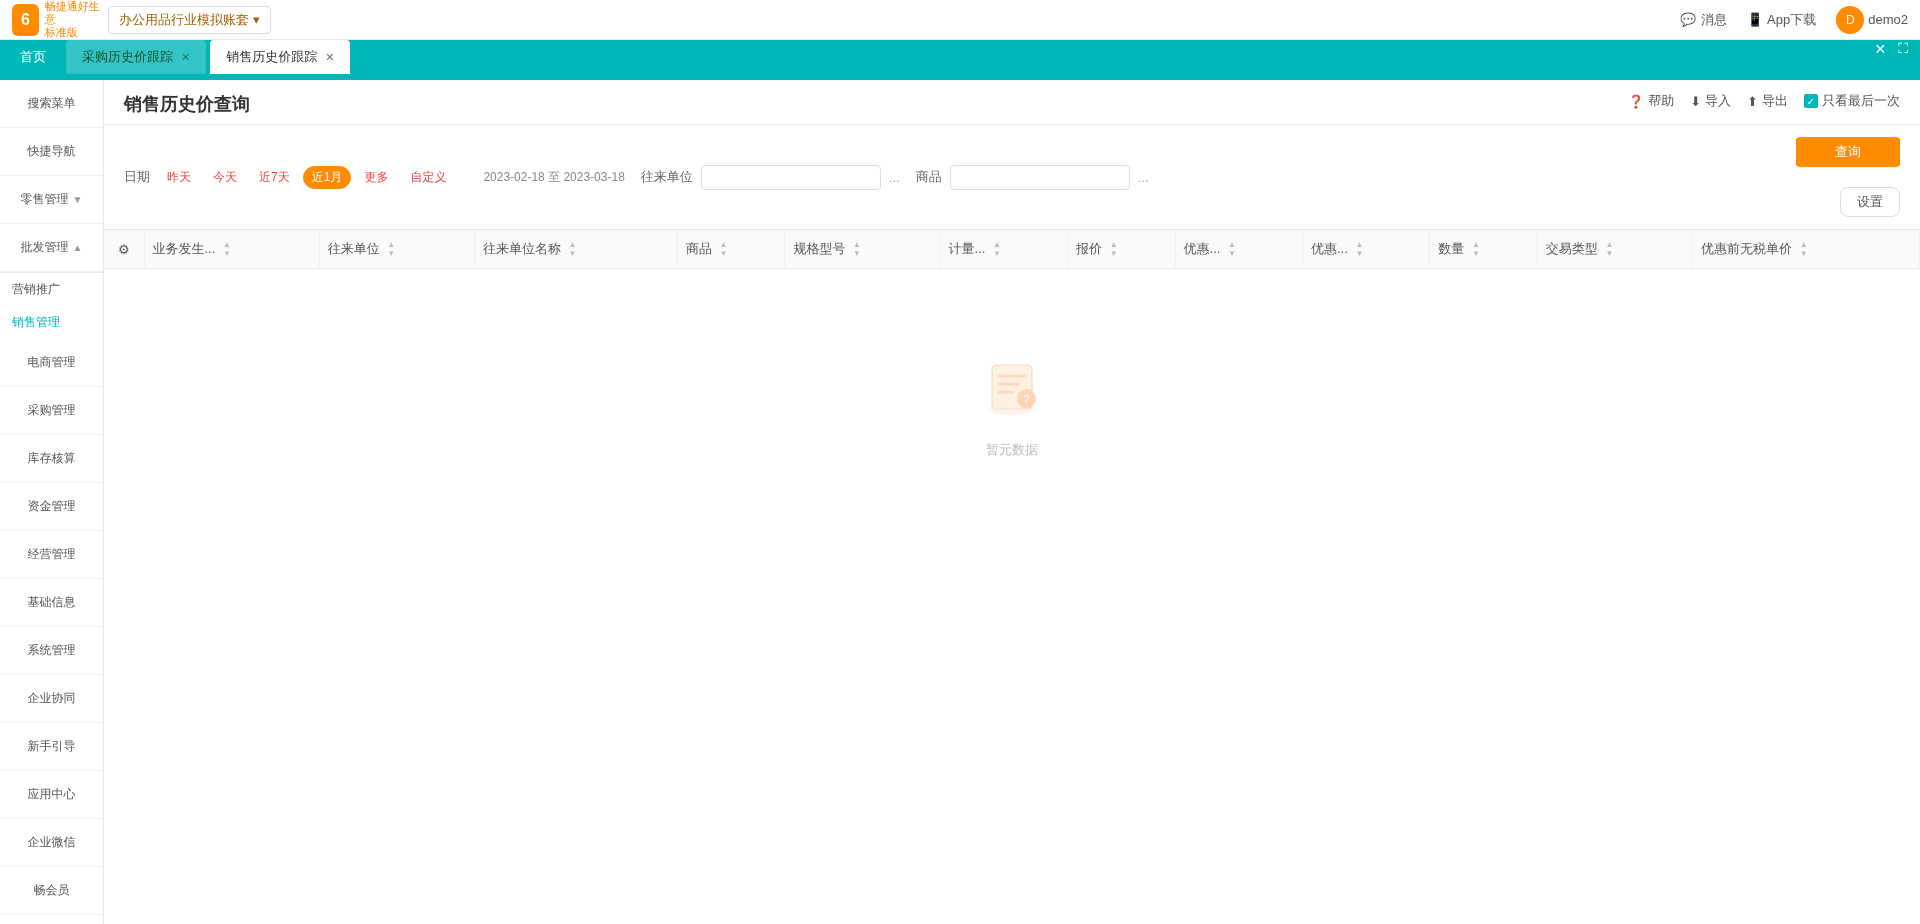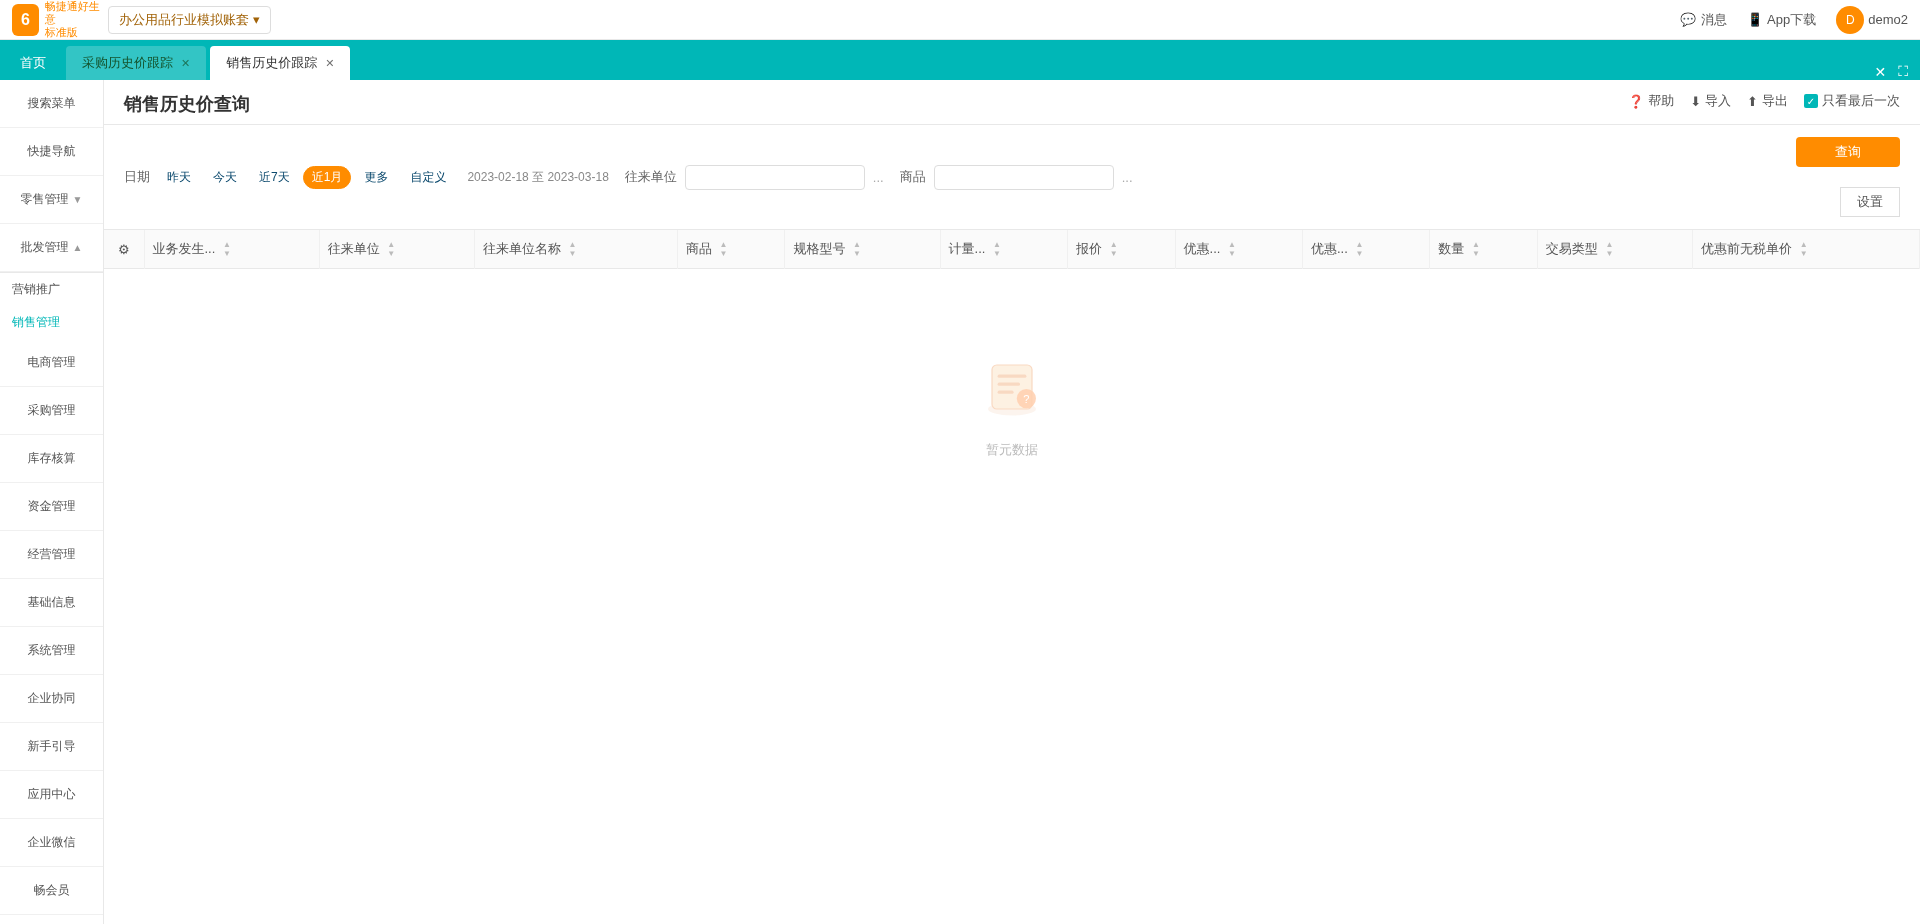--- a/index.html
+++ b/index.html
@@ -75,21 +75,21 @@
       justify-content: center;
       color: white;
       font-size: 12px;
     }
 
     
     .tab-bar {
       height: 40px;
       background: #00b7b7;
       display: flex;
-      align-items: flex-end;
+      align-items: flex-start;
       padding: 0 0 0 0;
       flex-shrink: 0;
     }
     .tab-item {
       height: 34px;
       padding: 0 16px;
       display: flex;
       align-items: center;
       gap: 8px;
       cursor: pointer;
@@ -249,32 +249,32 @@
     .date-options {
       display: flex;
       align-items: center;
       gap: 4px;
     }
     .date-btn {
       padding: 2px 8px;
       border-radius: 12px;
       cursor: pointer;
       font-size: 12px;
-      color: #0c4a6e;
+      color: #ef4444;
       border: 1px solid transparent;
     }
     .date-btn.active {
       background: #ff8c00;
       color: white;
       border-color: #ff8c00;
     }
     .date-range {
       font-size: 12px;
       color: #888;
-      margin-left: 4px;
+      margin-left: 20px;
     }
     .filter-input-group {
       display: flex;
       align-items: center;
       gap: 8px;
     }
     .filter-input {
       border: 1px solid #ddd;
       border-radius: 4px;
       padding: 4px 8px;
@@ -293,21 +293,21 @@
       border: none;
       border-radius: 4px;
       padding: 6px 20px;
       font-size: 13px;
       cursor: pointer;
     }
     .settings-btn {
       background: #fff;
       color: #555;
       border: 1px solid #ddd;
-      border-radius: 0;
+      border-radius: 8px;
       padding: 5px 16px;
       font-size: 13px;
       cursor: pointer;
       margin-left: 44px;
     }
     .filter-right {
       display: flex;
       flex-direction: column;
       gap: 20px;
       margin-left: auto;

